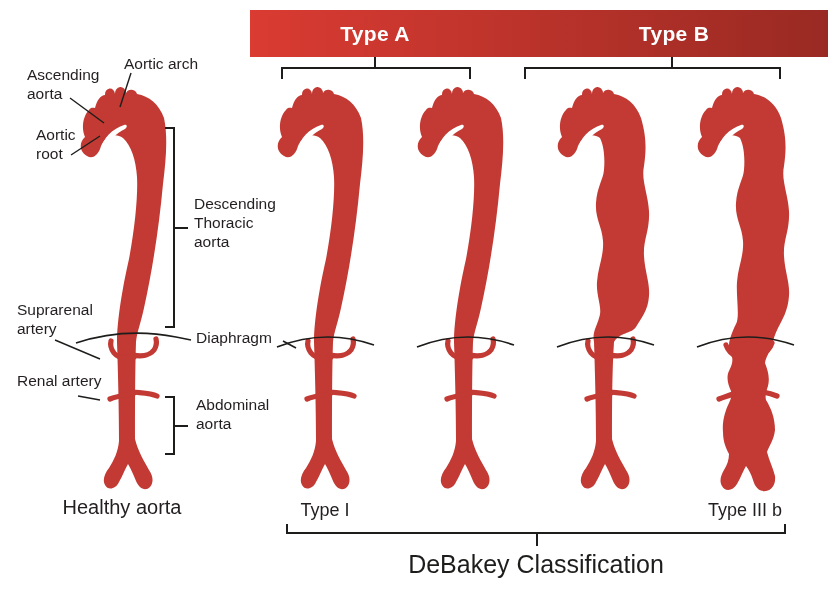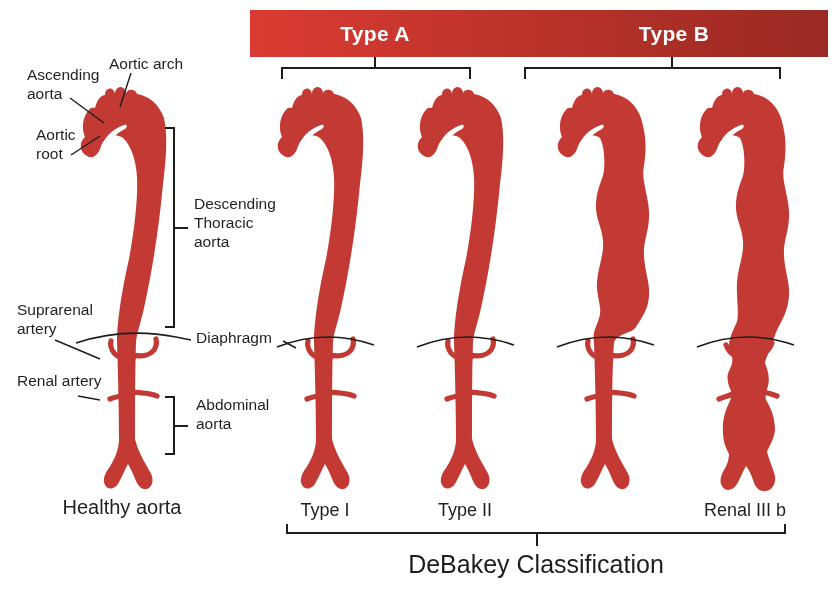--- a/index.html
+++ b/index.html
@@ -122,33 +122,32 @@
     <path class="ln" stroke-width="2" d="M 287,524 L 287,533 L 785,533 L 785,524 M 537,533 L 537,546"></path>
   </svg>
 
   <div class="banner">
     <span class="ta">Type A</span>
     <span class="tb">Type B</span>
   </div>
 
   <div class="lbl" style="left:27px;top:65px;">Ascending
 aorta</div>
-  <div class="lbl" style="left:109px;top:54px;">Aortic arch</div>
+  <div class="lbl" style="left:124px;top:54px;">Aortic arch</div>
   <div class="lbl" style="left:36px;top:125px;">Aortic
 root</div>
   <div class="lbl" style="left:194px;top:194px;">Descending
 Thoracic
 aorta</div>
   <div class="lbl" style="left:17px;top:300px;">Suprarenal
 artery</div>
   <div class="lbl" style="left:17px;top:371px;">Renal artery</div>
   <div class="lbl" style="left:196px;top:328px;">Diaphragm</div>
   <div class="lbl" style="left:196px;top:395px;">Abdominal
 aorta</div>
 
   <div class="caption" style="left:37px;top:496px;width:170px;">Healthy aorta</div>
   <div class="typelbl" style="left:255px;">Type I</div>
-  <div class="typelbl" style="left:395px;">Type II</div>
-  <div class="typelbl" style="left:675px;">Renal III b</div>
+  <div class="typelbl" style="left:675px;">Type III b</div>
 
   <div class="debakey">DeBakey Classification</div>
 
 </div>
 
 </body></html>

